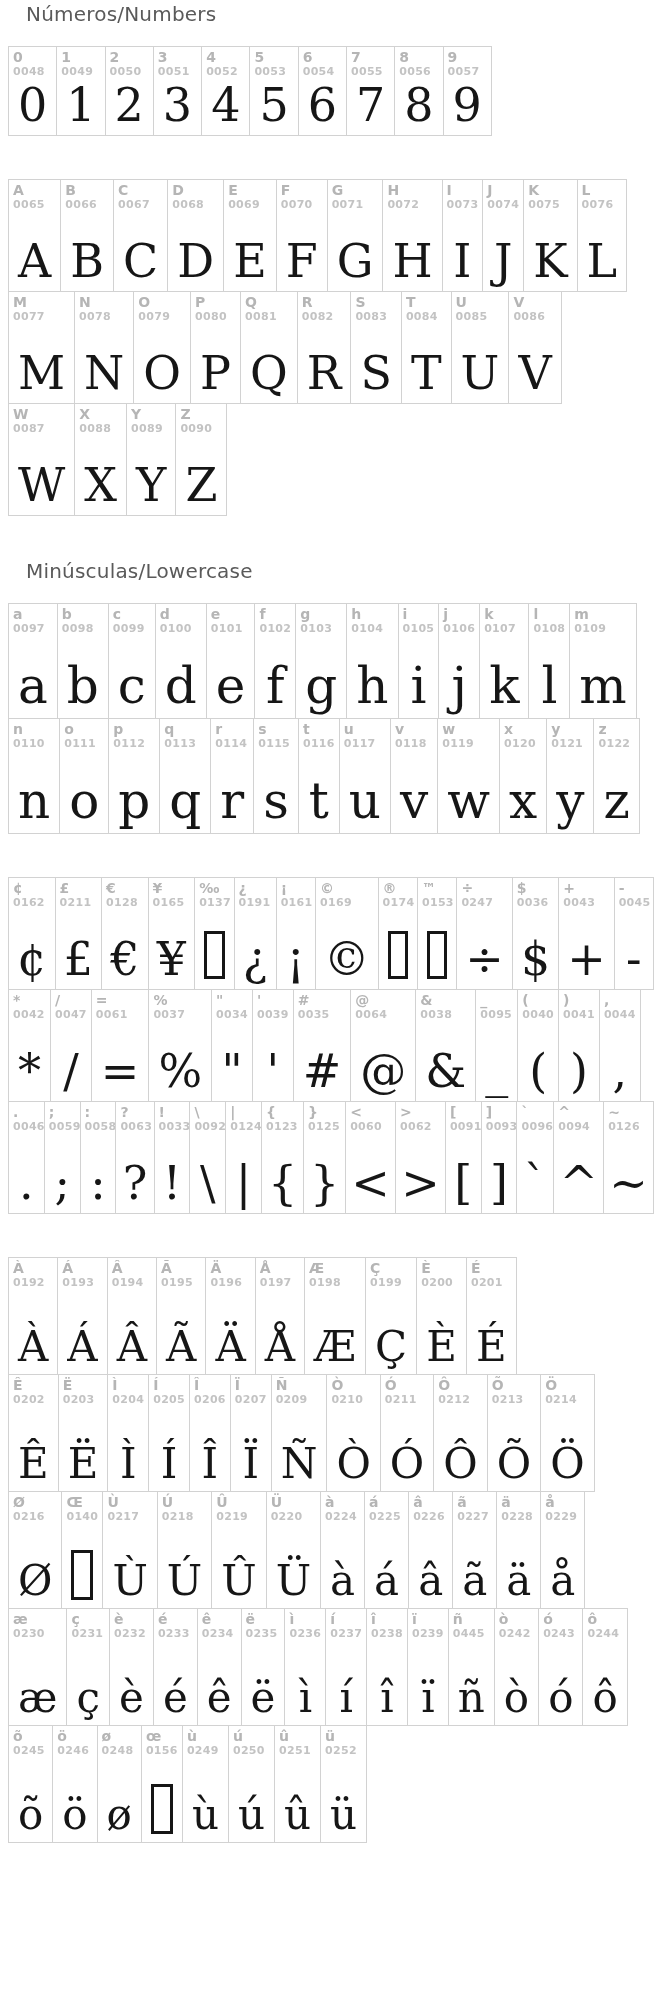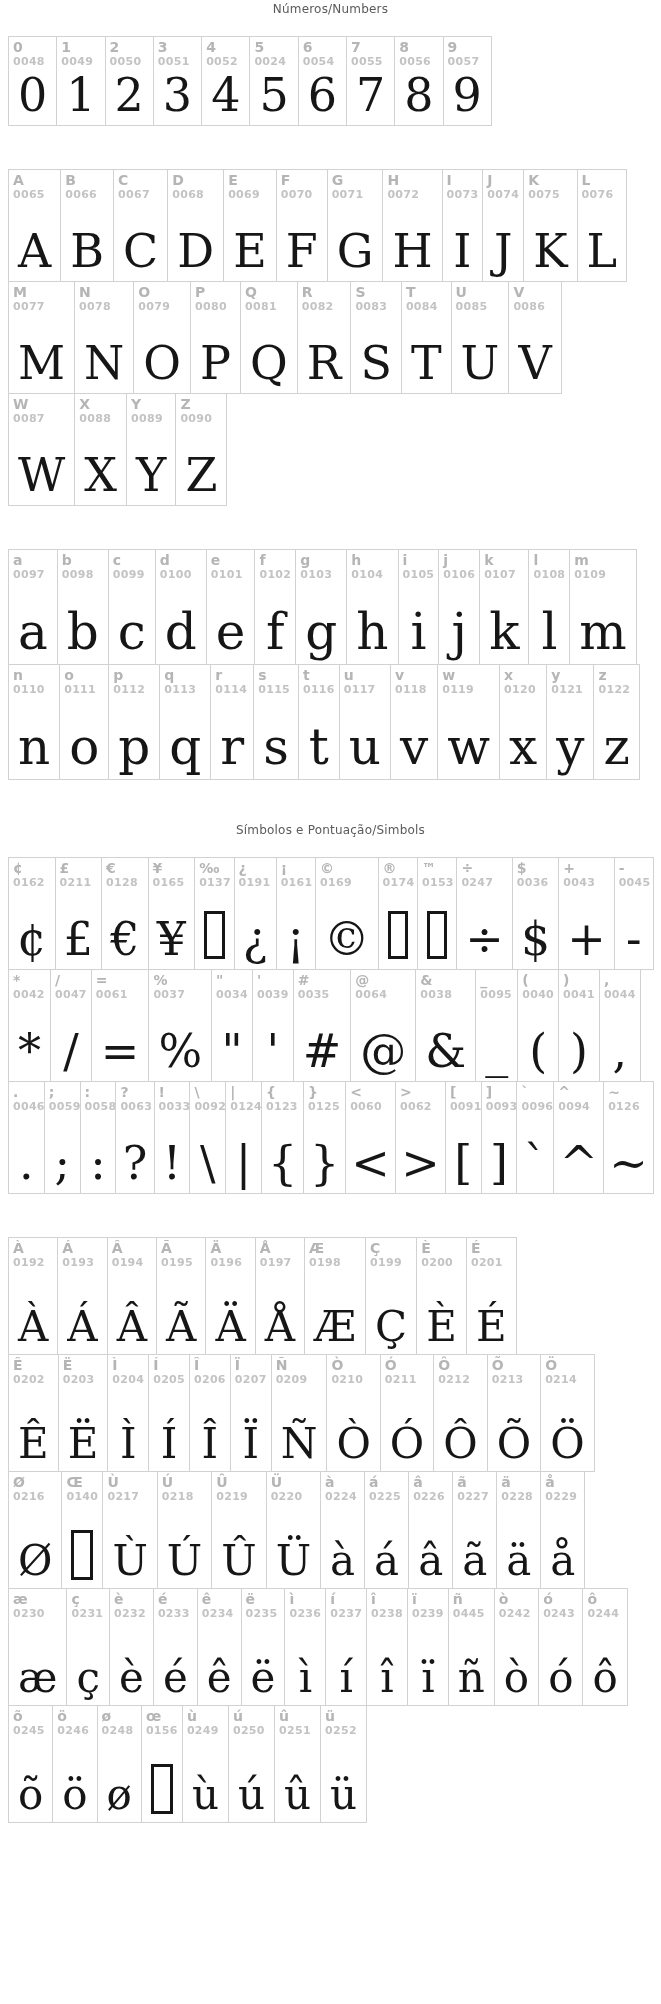--- a/index.html
+++ b/index.html
@@ -10,26 +10,25 @@
   body {
     width: 661px;
     box-sizing: border-box;
     padding: 2px 8px 10px 8px;
     font-family: "DejaVu Sans", "Liberation Sans", sans-serif;
   }
   .section {
     margin: 0 0 44px 0;
   }
   .section-title {
-    font-size: 12px;
+    font-size: 20px;
     font-weight: 400;
     color: var(--heading-color, #5a5a5a);
-    margin: 0 0 20px 0;
+    margin: 0 0 20px 18px;
     letter-spacing: 0.2px;
-    text-align: center;
   }
   .rows { display: block; }
   .row { display: flex; align-items: stretch; }
   .cell {
     box-sizing: border-box;
     border: 1px solid var(--border-color, #d2d2d2);
     margin-right: -1px;
     margin-bottom: -1px;
     background: #ffffff;
     display: flex;
@@ -115,21 +114,21 @@
   </div>
 
   <div class="cell">
     <div class="cell-char">4</div>
     <div class="cell-code">0052</div>
     <div class="cell-glyph">4</div>
   </div>
 
   <div class="cell">
     <div class="cell-char">5</div>
-    <div class="cell-code">0024</div>
+    <div class="cell-code">0053</div>
     <div class="cell-glyph">5</div>
   </div>
 
   <div class="cell">
     <div class="cell-char">6</div>
     <div class="cell-code">0054</div>
     <div class="cell-glyph">6</div>
   </div>
 
   <div class="cell">
@@ -311,20 +310,21 @@
   <div class="cell">
     <div class="cell-char">Z</div>
     <div class="cell-code">0090</div>
     <div class="cell-glyph">Z</div>
   </div>
 </div>
       </div>
   </section>
 
   <section class="section section-lowercase">
+    <h2 class="section-title">Minúsculas/Lowercase</h2>
     <div class="rows">
         <div class="row">
   <div class="cell">
     <div class="cell-char">a</div>
     <div class="cell-code">0097</div>
     <div class="cell-glyph">a</div>
   </div>
 
   <div class="cell">
     <div class="cell-char">b</div>
@@ -474,21 +474,20 @@
   <div class="cell">
     <div class="cell-char">z</div>
     <div class="cell-code">0122</div>
     <div class="cell-glyph">z</div>
   </div>
 </div>
       </div>
   </section>
 
   <section class="section section-symbols">
-    <h2 class="section-title">Símbolos e Pontuação/Simbols</h2>
     <div class="rows">
         <div class="row">
   <div class="cell">
     <div class="cell-char">¢</div>
     <div class="cell-code">0162</div>
     <div class="cell-glyph">¢</div>
   </div>
 
   <div class="cell">
     <div class="cell-char">£</div>

